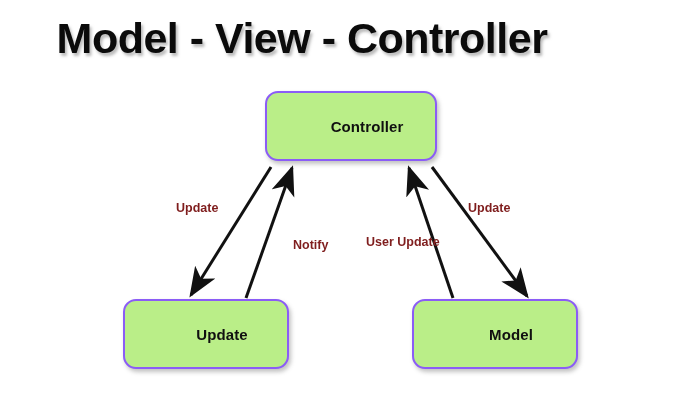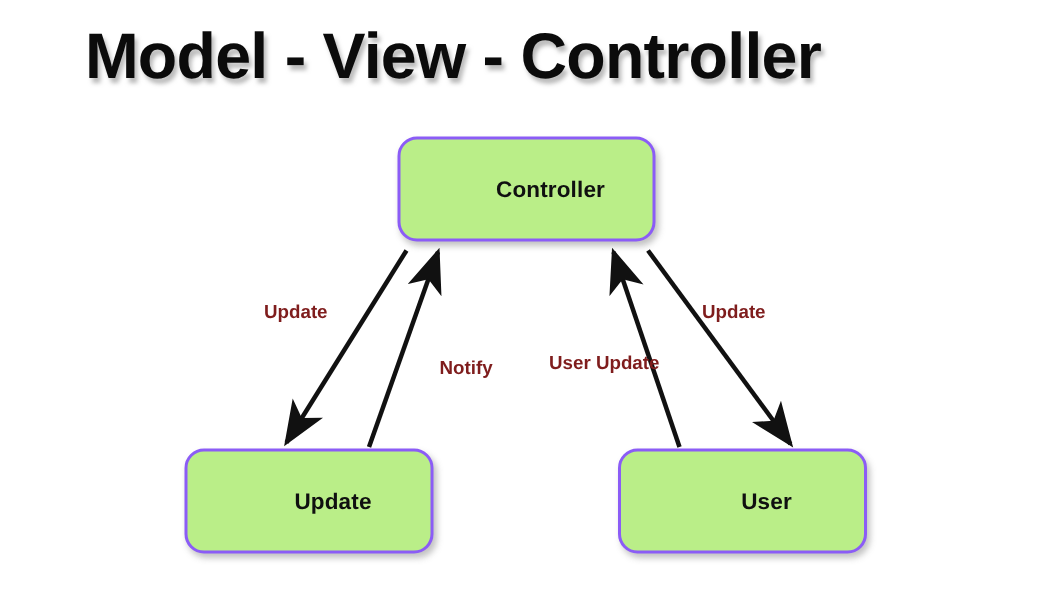--- a/index.html
+++ b/index.html
@@ -97,21 +97,21 @@
 
   <div id="node-controller" class="node-box">
     <span class="node-label">Controller</span>
   </div>
 
   <div id="node-model" class="node-box">
     <span class="node-label">Update</span>
   </div>
 
   <div id="node-view" class="node-box">
-    <span class="node-label">User</span>
+    <span class="node-label">Model</span>
   </div>
 
   <div id="label-update-left" class="edge-label">Update</div>
 
   <div id="label-notify" class="edge-label">Notify</div>
 
   <div id="label-user-action" class="edge-label">User Update</div>
 
   <div id="label-update-right" class="edge-label">Update</div>
 

